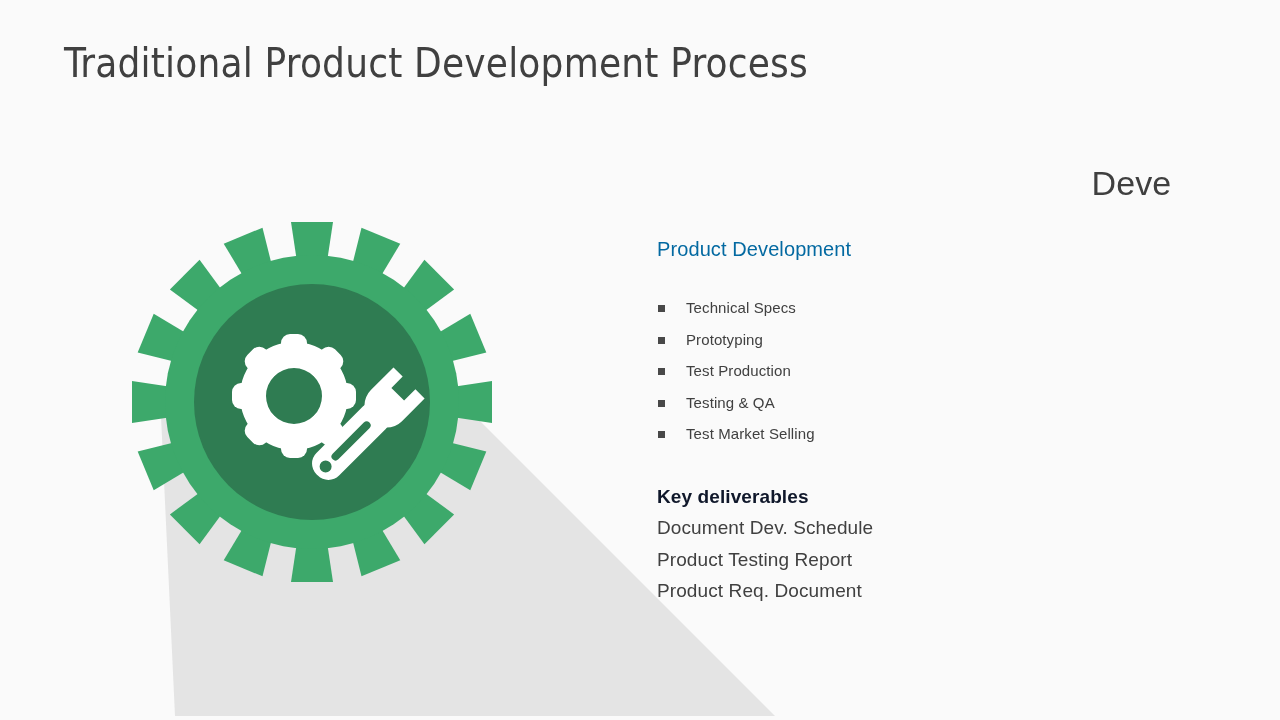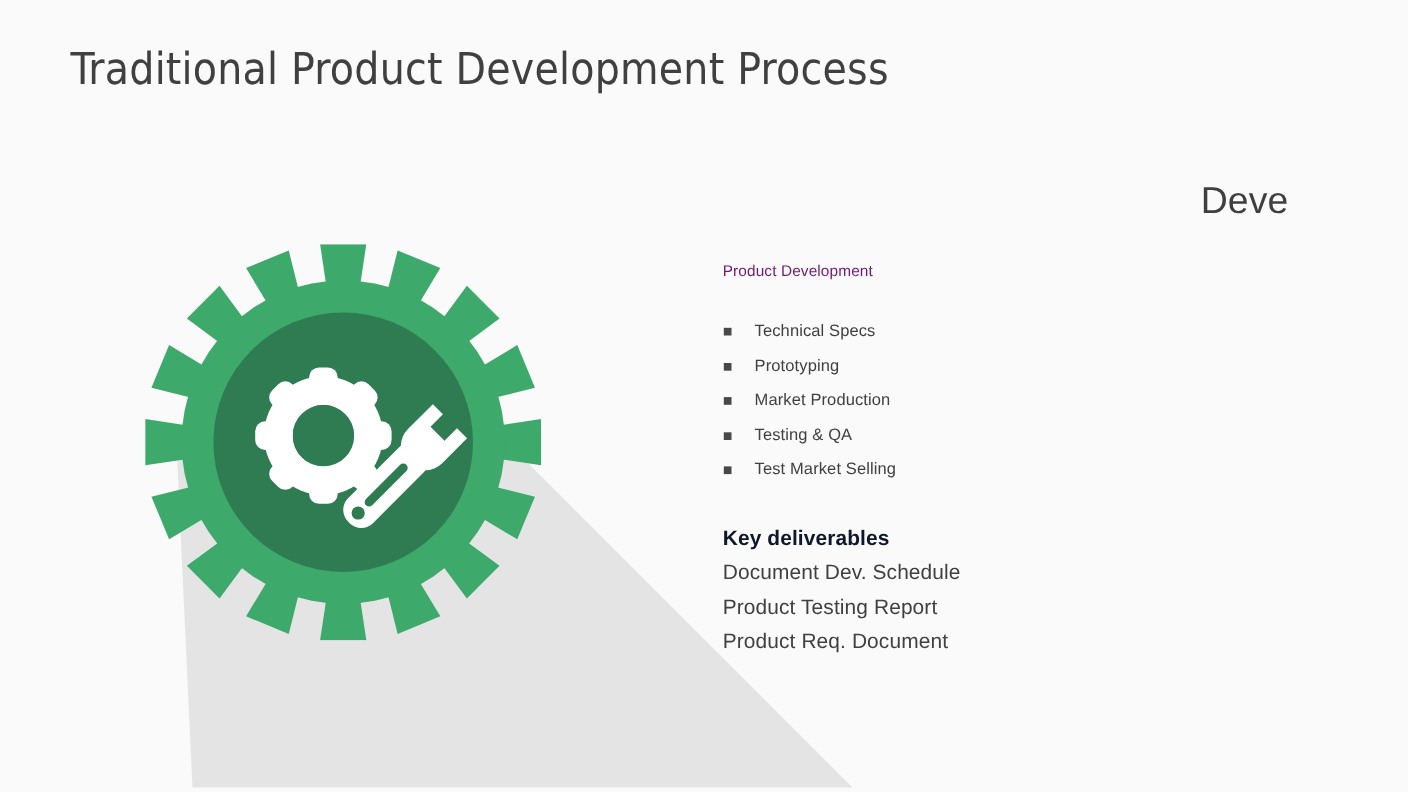--- a/index.html
+++ b/index.html
@@ -67,23 +67,23 @@
   #step-heading {
     font-size: 34px;
     font-weight: 400;
     color: #3F3F3F;
     line-height: 1.15;
     margin: 16px 0 0 0;
     letter-spacing: 0.1px;
     text-align: right;
   }
   #step-subtitle {
-    font-size: 14px;
-    font-weight: 400;
-    color: #701a75;
+    font-size: 20px;
+    font-weight: 400;
+    color: #0369a1;
     margin-top: 35px;
     letter-spacing: 0.1px;
   }
   #task-list {
     list-style: none;
     margin: 0;
     padding: 0;
     margin-top: 31px;
   }
   #task-list li {
@@ -258,21 +258,21 @@
       <li>
         <span class="bullet-square"></span>
         <span>Technical Specs</span>
       </li>
       <li>
         <span class="bullet-square"></span>
         <span>Prototyping</span>
       </li>
       <li>
         <span class="bullet-square"></span>
-        <span>Market Production</span>
+        <span>Test Production</span>
       </li>
       <li>
         <span class="bullet-square"></span>
         <span>Testing &amp; QA</span>
       </li>
       <li>
         <span class="bullet-square"></span>
         <span>Test Market Selling</span>
       </li>
     </ul>

